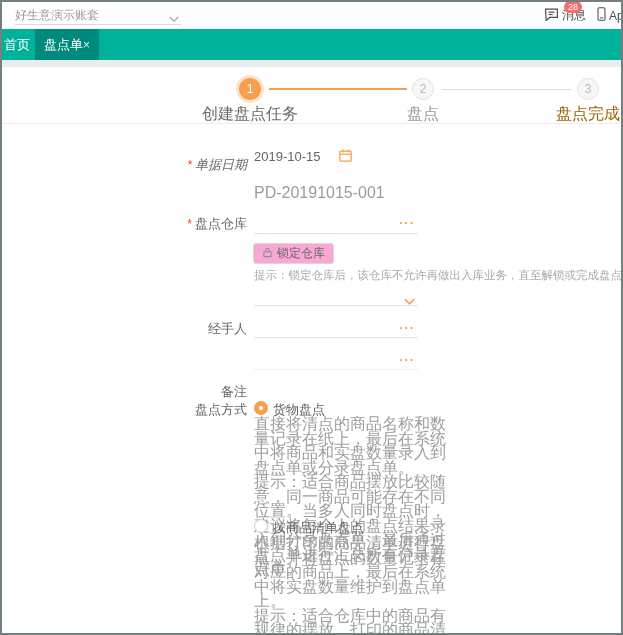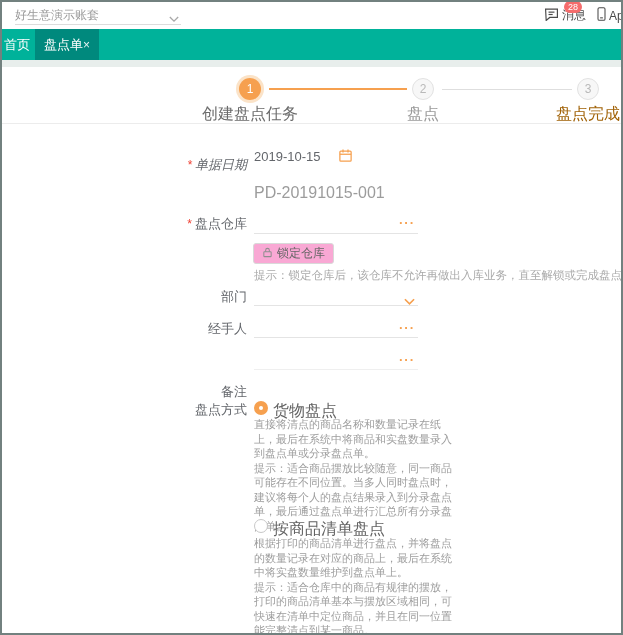--- a/index.html
+++ b/index.html
@@ -44,22 +44,22 @@
   .more { position:absolute; left:397px; color:#f6a04f; font-size:13px; font-weight:bold; letter-spacing:1px; cursor:pointer; line-height:10px; }
   .cal { position:absolute; left:336px; top:146px; cursor:pointer; }
   .chev-o { position:absolute; left:402px; cursor:pointer; }
   .lockbtn { position:absolute; left:251px; top:241px; height:21px; padding:0 8px; background:#f9a8d4; border:1px solid #d9d9d9; border-radius:3px; display:flex; align-items:center; gap:4px; font-size:12px; color:#666; cursor:pointer; }
   .hint1 { position:absolute; left:252px; top:266px; font-size:11.5px; color:#a9a9a9; white-space:nowrap; }
 
   .radio { position:absolute; width:14px; height:14px; border-radius:50%; }
   .r-on { left:252px; top:399px; background:#f6a04f; }
   .r-on::after { content:""; position:absolute; left:5px; top:5px; width:4px; height:4px; border-radius:50%; background:#fff; }
   .r-off { left:252px; top:517px; background:#fff; border:1px solid #c8c8c8; }
-  .rlab { position:absolute; left:271px; font-size:16px; color:#636363; cursor:pointer; }
-  .para { position:absolute; left:252px; width:205px; font-size:11px; line-height:14.5px; color:#9d9d9d; }
+  .rlab { position:absolute; left:271px; font-size:13px; color:#636363; cursor:pointer; }
+  .para { position:absolute; left:252px; width:205px; font-size:16px; line-height:14.5px; color:#9d9d9d; }
 </style>
 </head>
 <body>
 
 <div class="win">
 
   <div class="topbar">
     <div class="account">
       <span>好生意演示账套</span>
       <span class="chev">
@@ -137,21 +137,20 @@
     <span>
       <svg width="11" height="11" viewBox="0 0 24 24" fill="none" stroke="#8f8f8f" stroke-width="2.2">
           <rect x="4" y="10.5" width="16" height="10.5" rx="1.5"></rect>
           <path d="M8 10.5V7a4 4 0 0 1 8 0v3.5"></path>
         </svg>
     </span>
     <span>锁定仓库</span>
   </button>
   <div class="hint1">提示：锁定仓库后，该仓库不允许再做出入库业务，直至解锁或完成盘点业务</div>
 
-  <div class="flabel" style="top:286px;">部门</div>
   <div class="chev-o" style="top:290px;">
     <svg width="11" height="8" viewBox="0 0 12 8" fill="none" stroke="#f6a04f" stroke-width="1.8">
         <path d="M1 1l5 5 5-5"></path>
       </svg>
   </div>
   <div class="uline" style="top:303px;"></div>
 
   <div class="flabel" style="top:318px;">经手人</div>
   <div class="more" style="top:321px;">···</div>
   <div class="uline" style="top:335px;"></div>

